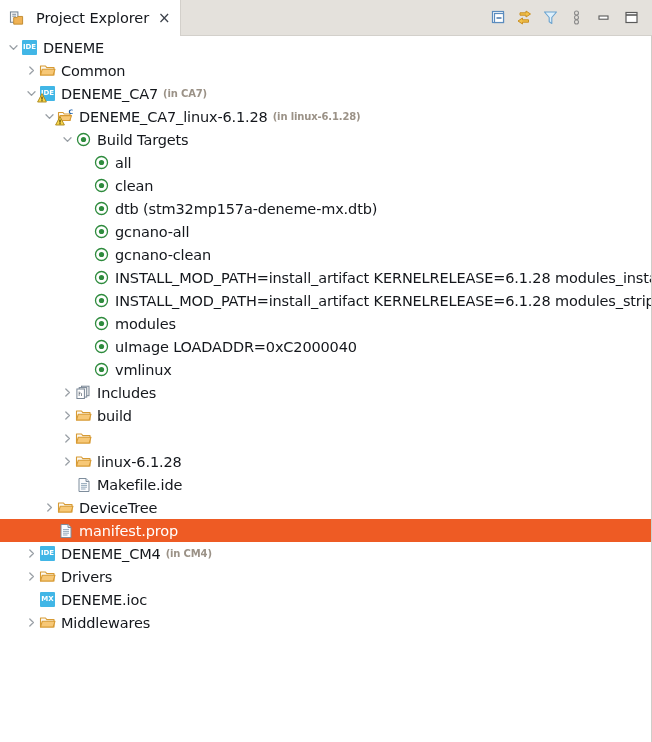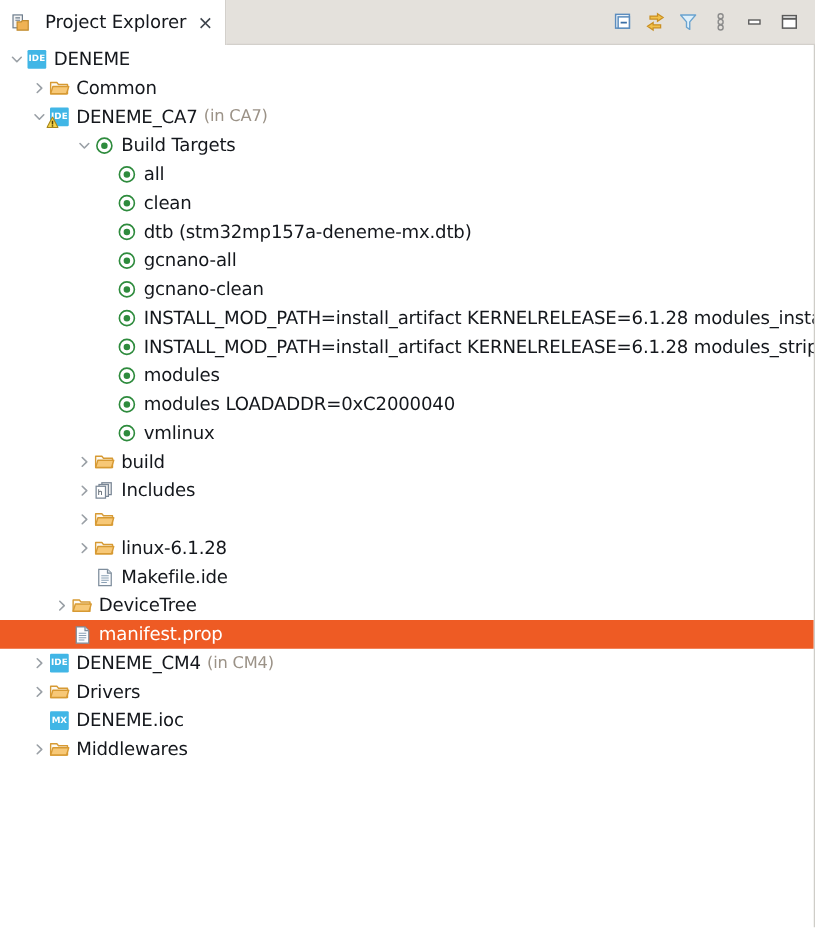--- a/index.html
+++ b/index.html
@@ -126,24 +126,25 @@
     position: relative;
   }
 
   .label {
     font-size: 14.5px;
     color: #14171c;
     letter-spacing: -0.15px;
   }
 
   .suffix {
-    font-size: 13px;
+    font-size: 10px;
     color: #9b9287;
     margin-left: 5px;
     letter-spacing: -0.15px;
+    font-weight: bold;
   }
 
   
   .sq-badge {
     width: 15px;
     height: 15px;
     border-radius: 1px;
     display: flex;
     align-items: center;
     justify-content: center;
@@ -274,20 +275,42 @@
           <svg class="warn-overlay" viewBox="0 0 10 10">
             <path d="M5 0.6 L9.4 9 L0.6 9 Z" fill="#f6d44a" stroke="#a8861b" stroke-width="0.9" stroke-linejoin="round"></path>
             <rect x="4.4" y="3.6" width="1.2" height="3" fill="#4a3b06"></rect>
             <rect x="4.4" y="7.2" width="1.2" height="1.1" fill="#4a3b06"></rect>
           </svg>
         </div>
         <span class="label">DENEME_CA7</span>
         <span class="suffix">(in CA7)</span>
       </div>
       <div class="row">
+        <div style="width: 41px; flex: 0 0 41px; height: 23px;"></div>
+        <div class="twisty">
+          <svg width="11" height="11" viewBox="0 0 11 11">
+            <path d="M2 3.8 L5.5 7.4 L9 3.8" fill="none" stroke="#9aa0a6" stroke-width="1.3" stroke-linecap="round" stroke-linejoin="round"></path>
+          </svg>
+        </div>
+        <div class="icon">
+          <svg width="17" height="17" viewBox="0 0 17 17">
+            <path d="M1.5 4.5 L6 4.5 L7.2 6 L13 6 L13 12.5 L1.5 12.5 Z" fill="#fdfaf3" stroke="#d79a33" stroke-width="1.1" stroke-linejoin="round"></path>
+            <path d="M3 7.6 L14.5 7.6 L12.8 12.5 L1.5 12.5 Z" fill="#f7c877" stroke="#d79a33" stroke-width="1.1" stroke-linejoin="round"></path>
+            <text x="11.6" y="5.6" font-size="6.2" font-family="DejaVu Sans, sans-serif" font-weight="bold" fill="#1d5fa8">C</text>
+          </svg>
+          <svg class="warn-overlay" viewBox="0 0 10 10">
+            <path d="M5 0.6 L9.4 9 L0.6 9 Z" fill="#f6d44a" stroke="#a8861b" stroke-width="0.9" stroke-linejoin="round"></path>
+            <rect x="4.4" y="3.6" width="1.2" height="3" fill="#4a3b06"></rect>
+            <rect x="4.4" y="7.2" width="1.2" height="1.1" fill="#4a3b06"></rect>
+          </svg>
+        </div>
+        <span class="label">DENEME_CA7_linux-6.1.28</span>
+        <span class="suffix">(in linux-6.1.28)</span>
+      </div>
+      <div class="row">
         <div style="width: 59px; flex: 0 0 59px; height: 23px;"></div>
         <div class="twisty">
           <svg width="11" height="11" viewBox="0 0 11 11">
             <path d="M2 3.8 L5.5 7.4 L9 3.8" fill="none" stroke="#9aa0a6" stroke-width="1.3" stroke-linecap="round" stroke-linejoin="round"></path>
           </svg>
         </div>
         <div class="icon">
           <svg width="15" height="15" viewBox="0 0 15 15">
             <circle cx="7.5" cy="7.5" r="6" fill="#ffffff" stroke="#2e8b3d" stroke-width="1.3"></circle>
             <circle cx="7.5" cy="7.5" r="2.6" fill="#2e8b3d"></circle>
@@ -385,64 +408,64 @@
       </div>
       <div class="row">
         <div style="width: 77px; flex: 0 0 77px; height: 23px;"></div>
         <div class="twisty"></div>
         <div class="icon">
           <svg width="15" height="15" viewBox="0 0 15 15">
             <circle cx="7.5" cy="7.5" r="6" fill="#ffffff" stroke="#2e8b3d" stroke-width="1.3"></circle>
             <circle cx="7.5" cy="7.5" r="2.6" fill="#2e8b3d"></circle>
           </svg>
         </div>
-        <span class="label">modules LOADADDR=0xC2000040</span>
+        <span class="label">uImage LOADADDR=0xC2000040</span>
       </div>
       <div class="row">
         <div style="width: 77px; flex: 0 0 77px; height: 23px;"></div>
         <div class="twisty"></div>
         <div class="icon">
           <svg width="15" height="15" viewBox="0 0 15 15">
             <circle cx="7.5" cy="7.5" r="6" fill="#ffffff" stroke="#2e8b3d" stroke-width="1.3"></circle>
             <circle cx="7.5" cy="7.5" r="2.6" fill="#2e8b3d"></circle>
           </svg>
         </div>
         <span class="label">vmlinux</span>
-      </div>
-      <div class="row">
-        <div style="width: 59px; flex: 0 0 59px; height: 23px;"></div>
-        <div class="twisty">
-          <svg width="11" height="11" viewBox="0 0 11 11">
-            <path d="M3.8 2 L7.4 5.5 L3.8 9" fill="none" stroke="#9aa0a6" stroke-width="1.3" stroke-linecap="round" stroke-linejoin="round"></path>
-          </svg>
-        </div>
-        <div class="icon">
-          <svg width="17" height="17" viewBox="0 0 17 17">
-            <path d="M1.5 4 L6.5 4 L7.8 5.6 L15 5.6 L15 13 L1.5 13 Z" fill="#fdfaf3" stroke="#d79a33" stroke-width="1.1" stroke-linejoin="round"></path>
-            <path d="M3.3 7.2 L16 7.2 L14.2 13 L1.5 13 Z" fill="#f7c877" stroke="#d79a33" stroke-width="1.1" stroke-linejoin="round"></path>
-          </svg>
-        </div>
-        <span class="label">build</span>
       </div>
       <div class="row">
         <div style="width: 59px; flex: 0 0 59px; height: 23px;"></div>
         <div class="twisty">
           <svg width="11" height="11" viewBox="0 0 11 11">
             <path d="M3.8 2 L7.4 5.5 L3.8 9" fill="none" stroke="#9aa0a6" stroke-width="1.3" stroke-linecap="round" stroke-linejoin="round"></path>
           </svg>
         </div>
         <div class="icon">
           <svg width="17" height="17" viewBox="0 0 17 17">
             <rect x="6.5" y="2.2" width="7.5" height="9.5" fill="#f2f2f2" stroke="#7a8796" stroke-width="1"></rect>
             <rect x="4.2" y="3.6" width="7.5" height="9.5" fill="#f7f7f7" stroke="#7a8796" stroke-width="1"></rect>
             <rect x="1.9" y="5" width="7.5" height="9.5" fill="#ffffff" stroke="#7a8796" stroke-width="1"></rect>
             <text x="3.3" y="12.4" font-size="6" font-family="DejaVu Sans, sans-serif" fill="#2b3744">h</text>
           </svg>
         </div>
         <span class="label">Includes</span>
+      </div>
+      <div class="row">
+        <div style="width: 59px; flex: 0 0 59px; height: 23px;"></div>
+        <div class="twisty">
+          <svg width="11" height="11" viewBox="0 0 11 11">
+            <path d="M3.8 2 L7.4 5.5 L3.8 9" fill="none" stroke="#9aa0a6" stroke-width="1.3" stroke-linecap="round" stroke-linejoin="round"></path>
+          </svg>
+        </div>
+        <div class="icon">
+          <svg width="17" height="17" viewBox="0 0 17 17">
+            <path d="M1.5 4 L6.5 4 L7.8 5.6 L15 5.6 L15 13 L1.5 13 Z" fill="#fdfaf3" stroke="#d79a33" stroke-width="1.1" stroke-linejoin="round"></path>
+            <path d="M3.3 7.2 L16 7.2 L14.2 13 L1.5 13 Z" fill="#f7c877" stroke="#d79a33" stroke-width="1.1" stroke-linejoin="round"></path>
+          </svg>
+        </div>
+        <span class="label">build</span>
       </div>
       <div class="row">
         <div style="width: 59px; flex: 0 0 59px; height: 23px;"></div>
         <div class="twisty">
           <svg width="11" height="11" viewBox="0 0 11 11">
             <path d="M3.8 2 L7.4 5.5 L3.8 9" fill="none" stroke="#9aa0a6" stroke-width="1.3" stroke-linecap="round" stroke-linejoin="round"></path>
           </svg>
         </div>
         <div class="icon">
           <svg width="17" height="17" viewBox="0 0 17 17">

